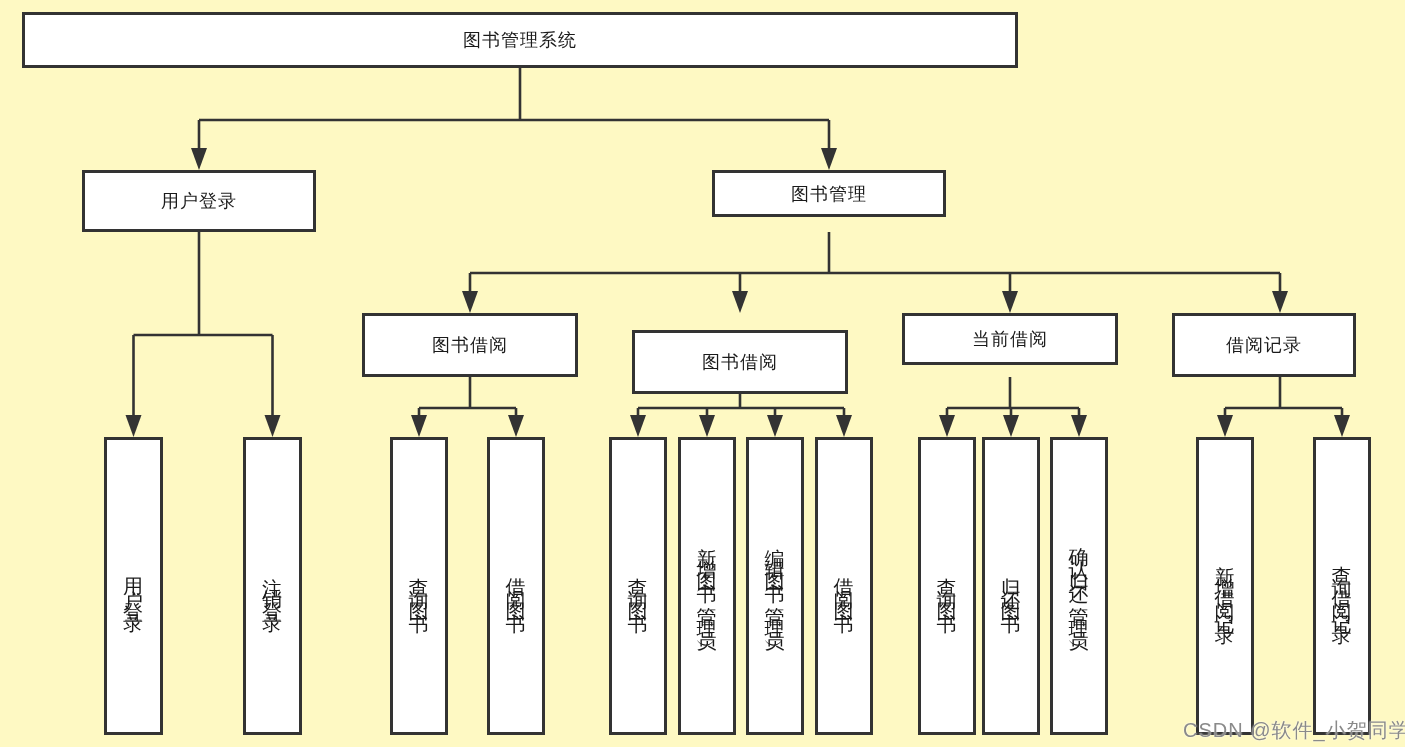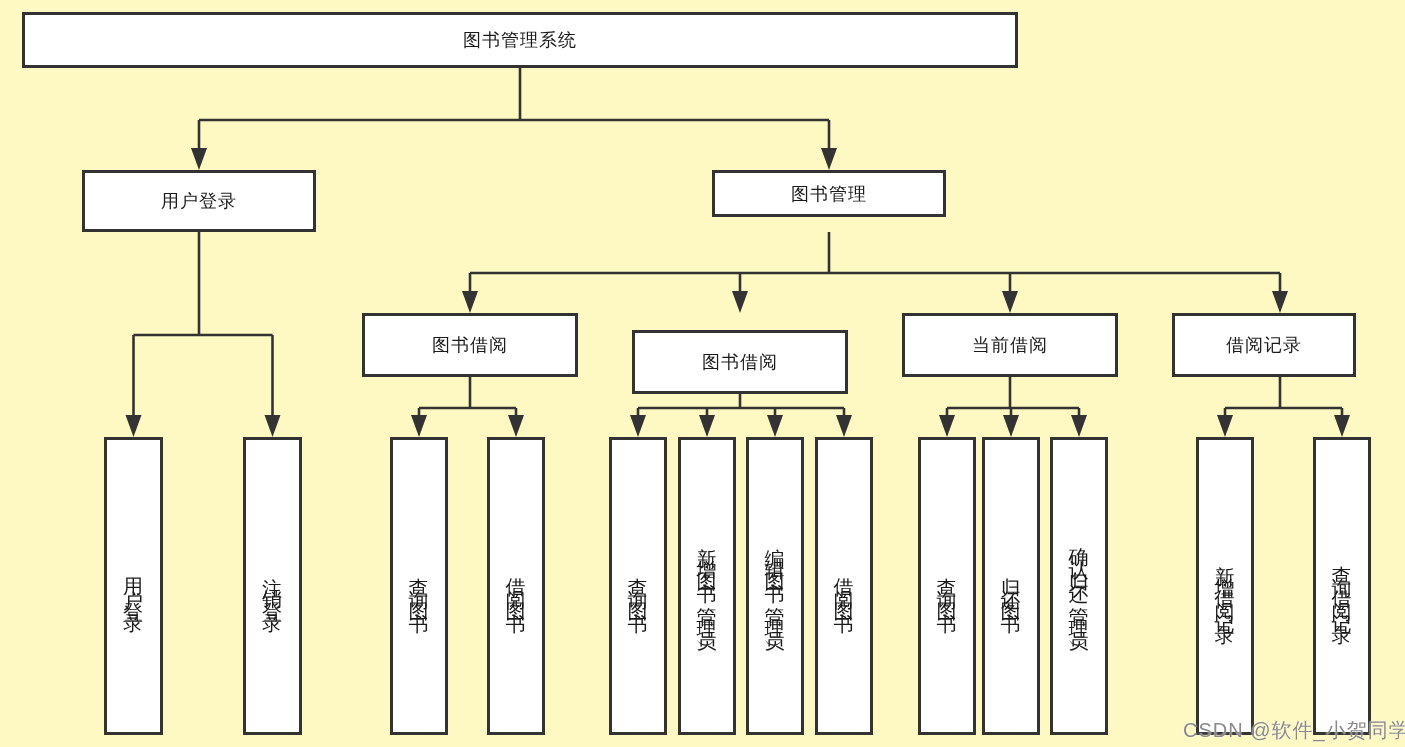--- a/index.html
+++ b/index.html
@@ -134,21 +134,21 @@
   <div class="node h" style="left:712px; top:170px; width:234px; height:47px;">
     <span>图书管理</span>
   </div>
 
   <div class="node h" style="left:362px; top:313px; width:216px; height:64px;">
     <span>图书借阅</span>
   </div>
   <div class="node h" style="left:632px; top:330px; width:216px; height:64px;">
     <span>图书借阅</span>
   </div>
-  <div class="node h" style="left:902px; top:313px; width:216px; height:64px;">
+  <div class="node h" style="left:902px; top:313px; width:216px; height:52px;">
     <span>当前借阅</span>
   </div>
   <div class="node h" style="left:1172px; top:313px; width:184px; height:64px;">
     <span>借阅记录</span>
   </div>
 
   <div class="node v" style="left:104px; top:437px; width:59px; height:298px;">
     <span>用户登录</span>
   </div>
   <div class="node v" style="left:243px; top:437px; width:59px; height:298px;">

